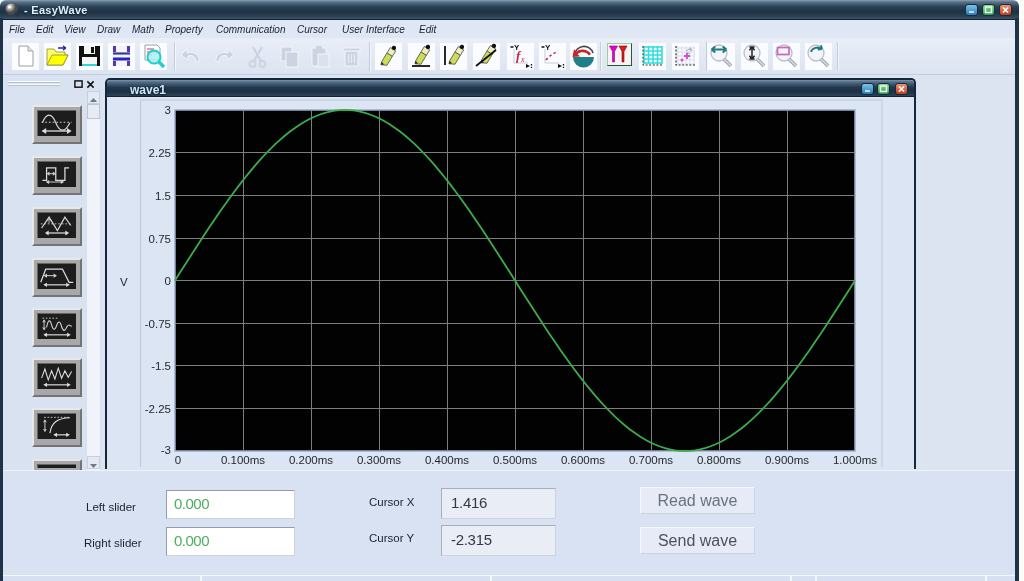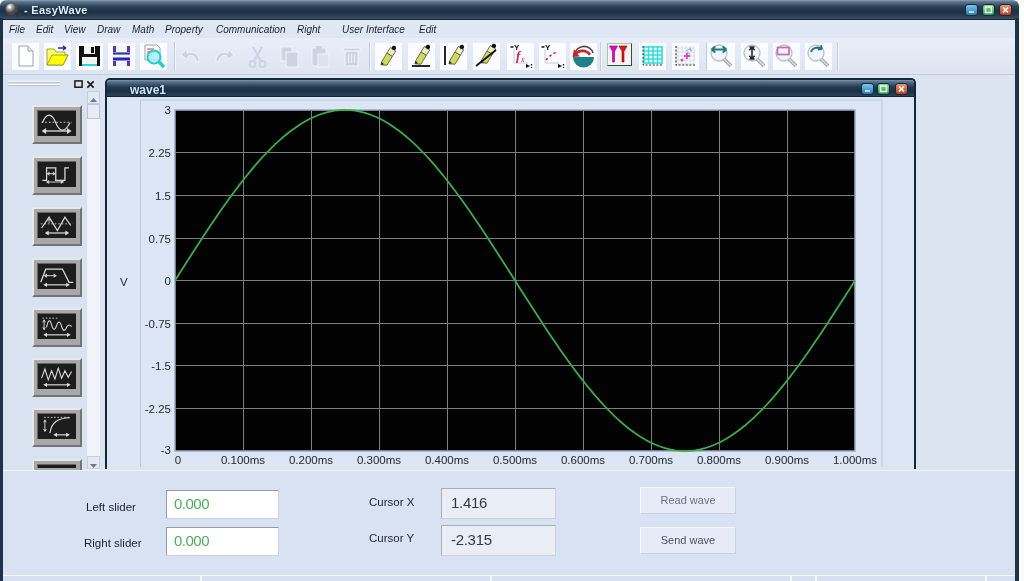--- a/index.html
+++ b/index.html
@@ -40,23 +40,23 @@
 .wavebtn .inner{position:absolute;left:3px;top:3px;width:39px;height:26px;background:#1d1d1d;border:1px solid #646464;border-width:1px 0 0 1px;box-sizing:border-box;}
 .wavebtn svg{width:38px;height:25px;}
 
 #cwin{left:105px;top:78px;width:811px;height:391px;border:2px solid #152839;border-bottom:none;border-radius:5px 5px 0 0;background:#dce5f3;box-sizing:border-box;}
 #ctitle{position:absolute;left:0;top:0;width:100%;height:17px;box-sizing:border-box;border-bottom:1px solid #122331;border-radius:3px 3px 0 0;
 background:linear-gradient(#7e96aa 0%,#53708a 12%,#24394e 45%,#1c3044 70%,#2c4256 100%);}
 #ctext{position:absolute;left:23px;top:3px;font-size:12px;font-weight:bold;color:#cfe7f8;text-shadow:0 1px 2px #0a1826;}
 .cbtn{position:absolute;top:3px;width:13px;height:12px;border-radius:3px;border:1px solid #10293f;box-sizing:border-box;}
 
 .plabel{font-size:11.5px;color:#1b222d;}
-.tbox{width:113px;height:29px;background:#fff;border:1px solid;border-color:#949ca8 #ccd3de #ccd3de #949ca8;box-sizing:border-box;font-size:15px;letter-spacing:-0.5px;color:#4cae5c;line-height:25px;padding-left:7px;}
+.tbox{width:129px;height:29px;background:#fff;border:1px solid;border-color:#949ca8 #ccd3de #ccd3de #949ca8;box-sizing:border-box;font-size:15px;letter-spacing:-0.5px;color:#4cae5c;line-height:25px;padding-left:7px;}
 .cbox{width:115px;height:31px;background:#e9edf6;border:1px solid;border-color:#a6aeba #ccd3de #ccd3de #a6aeba;box-sizing:border-box;font-size:15px;letter-spacing:-0.3px;color:#333a46;line-height:27px;padding-left:9px;}
-.pbtn{width:96px;height:27px;background:#e6ebf7;border:1px solid;border-color:#f6f8fc #c9d2e2 #c9d2e2 #f6f8fc;box-sizing:border-box;text-align:center;font-size:11px;line-height:25px;}
+.pbtn{width:115px;height:27px;background:#e6ebf7;border:1px solid;border-color:#f6f8fc #c9d2e2 #c9d2e2 #f6f8fc;box-sizing:border-box;text-align:center;font-size:16px;line-height:25px;}
 </style>
 </head>
 <body>
 <div class="abs" id="titlebar"></div>
 <div class="abs" id="lborder"></div>
 <div class="abs" id="rborder"></div>
 <div class="abs" id="menubar"></div>
 <div class="abs" id="toolbar"></div>
 <div class="abs" id="mdibg"></div>
 <div class="abs" id="lpanel"></div>
@@ -97,21 +97,21 @@
     </svg>
   </div>
 
 <div class="abs mi" style="left:9px">File</div>
 <div class="abs mi" style="left:36px">Edit</div>
 <div class="abs mi" style="left:64px">View</div>
 <div class="abs mi" style="left:97px">Draw</div>
 <div class="abs mi" style="left:132px">Math</div>
 <div class="abs mi" style="left:165px">Property</div>
 <div class="abs mi" style="left:216px">Communication</div>
-<div class="abs mi" style="left:297px">Right</div>
+<div class="abs mi" style="left:297px">Cursor</div>
 <div class="abs mi" style="left:342px">User Interface</div>
 <div class="abs mi" style="left:419px">Edit</div>
 
 <div class="abs tsep" style="left:174px"></div>
 <div class="abs tsep" style="left:369px"></div>
 <div class="abs tsep" style="left:600px"></div>
 <div class="abs tsep" style="left:706px"></div>
 <div class="abs tsep" style="left:837px"></div>
 
 <div class="abs tbtn" style="left:12px"><svg width="27" height="26" viewBox="0 0 27 26">

